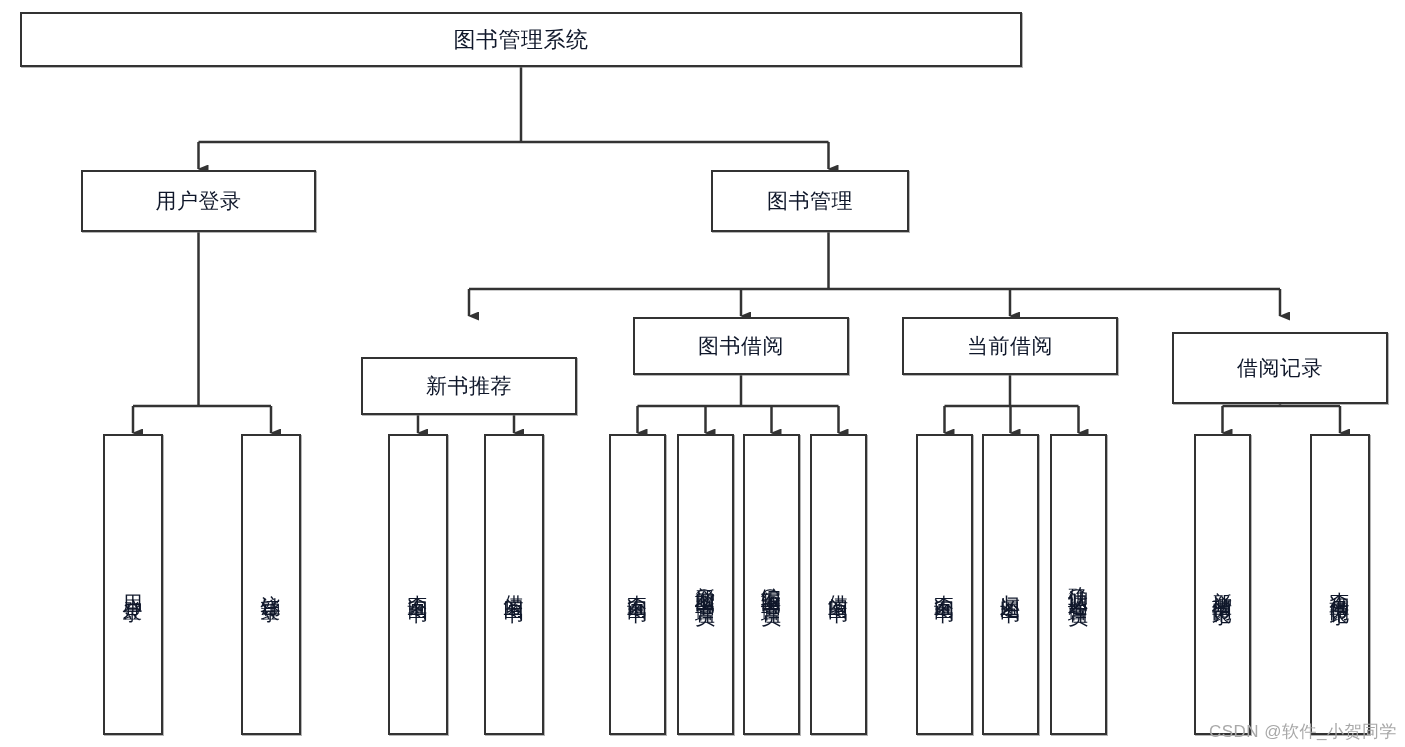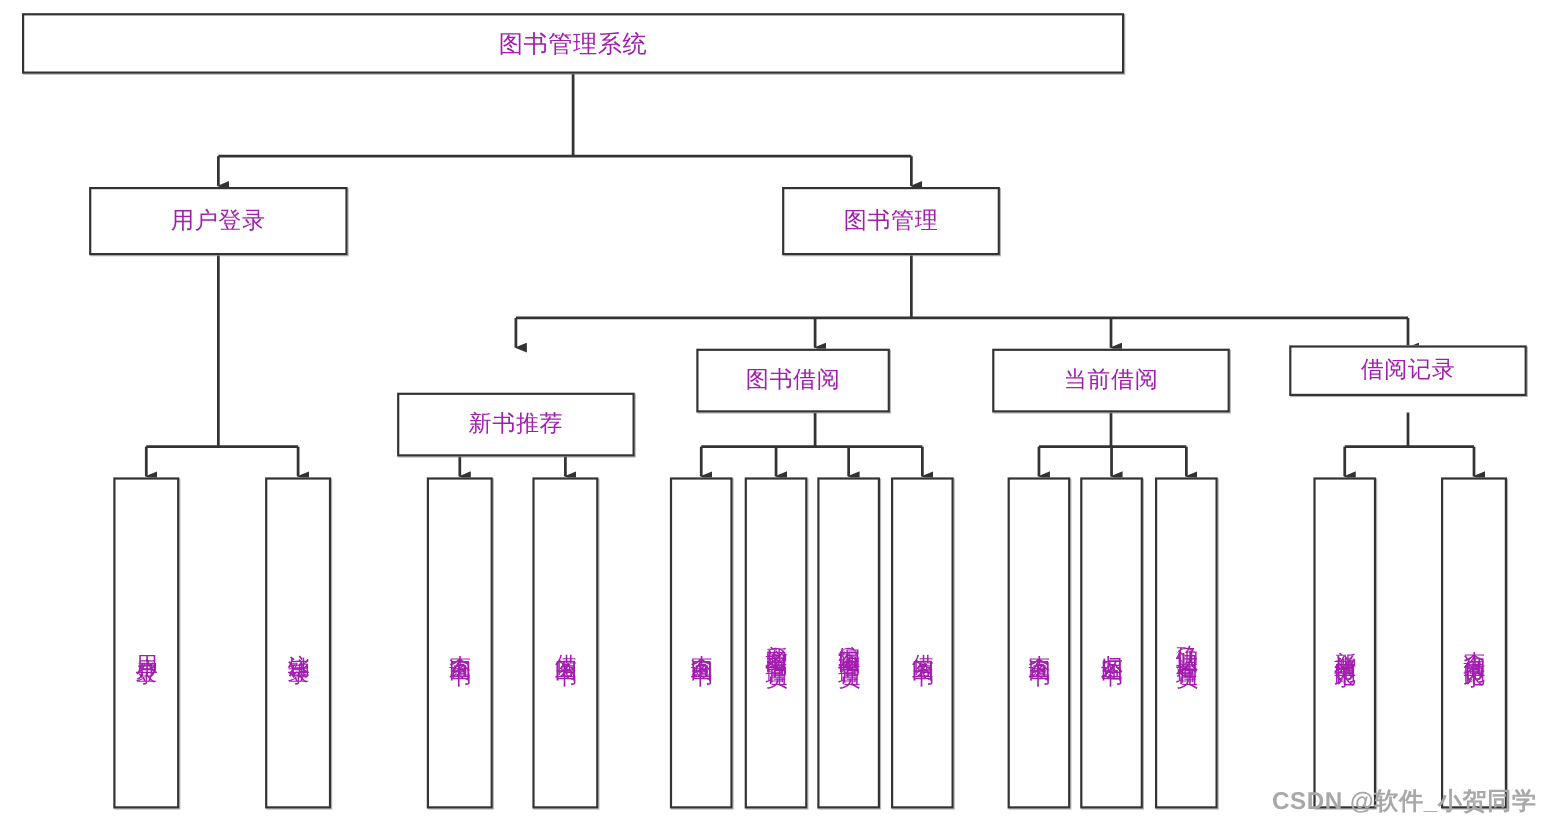--- a/index.html
+++ b/index.html
@@ -31,21 +31,21 @@
     box-sizing: border-box;
     background: #ffffff;
     border: 2px solid #333333;
     box-shadow: 1px 1px 0 rgba(120,120,120,0.55);
     display: flex;
     align-items: center;
     justify-content: center;
     overflow: hidden;
   }
   .node-label {
-    color: #a21caf;
+    color: #0f172a;
     font-size: 21px;
     line-height: 1.25;
     letter-spacing: 0.5px;
     white-space: nowrap;
     text-align: right;
   }
   .node-box.vertical .node-label {
     writing-mode: vertical-rl;
     text-orientation: upright;
     font-size: 20px;
@@ -54,25 +54,24 @@
     white-space: normal;
     max-height: 285px;
   }
   .node-box.root .node-label {
     font-size: 22px;
   }
   .watermark {
     position: absolute;
     right: 8px;
     bottom: 4px;
-    font-size: 22px;
+    font-size: 17px;
     color: #a8a8a8;
     letter-spacing: 0.5px;
     white-space: nowrap;
-    font-weight: bold;
   }
 </style>
 </head>
 <body>
 
 <div id="diagram-root">
   <svg class="diagram-canvas" viewBox="0 0 1405 747" xmlns="http://www.w3.org/2000/svg">
     <defs>
       <marker id="arrowhead" markerWidth="9" markerHeight="11" refX="4.5" refY="10" orient="auto" markerUnits="userSpaceOnUse">
         <polygon points="0,0 9,0 4.5,11" fill="#333333"></polygon>
@@ -120,27 +119,27 @@
       </div>
       <div class="node-box" style="left: 81px; top: 170px; width: 235px; height: 62px;">
         <span class="node-label">用户登录</span>
       </div>
       <div class="node-box" style="left: 711px; top: 170px; width: 198px; height: 62px;">
         <span class="node-label">图书管理</span>
       </div>
       <div class="node-box" style="left: 361px; top: 317px; width: 216px; height: 58px; margin-top: 40px;">
         <span class="node-label">新书推荐</span>
       </div>
-      <div class="node-box" style="left: 633px; top: 317px; width: 176px; height: 58px;">
+      <div class="node-box" style="left: 633px; top: 317px; width: 216px; height: 58px;">
         <span class="node-label">图书借阅</span>
       </div>
       <div class="node-box" style="left: 902px; top: 317px; width: 216px; height: 58px;">
         <span class="node-label">当前借阅</span>
       </div>
-      <div class="node-box" style="left: 1172px; top: 314px; width: 216px; height: 46px;">
+      <div class="node-box" style="left: 1172px; top: 332px; width: 216px; height: 72px;">
         <span class="node-label">借阅记录</span>
       </div>
       <div class="node-box vertical" style="left: 103px; top: 434px; width: 60px; height: 301px;">
         <span class="node-label">用户登录</span>
       </div>
       <div class="node-box vertical" style="left: 241px; top: 434px; width: 60px; height: 301px;">
         <span class="node-label">注销登录</span>
       </div>
       <div class="node-box vertical" style="left: 388px; top: 434px; width: 60px; height: 301px;">
         <span class="node-label">查询图书</span>

